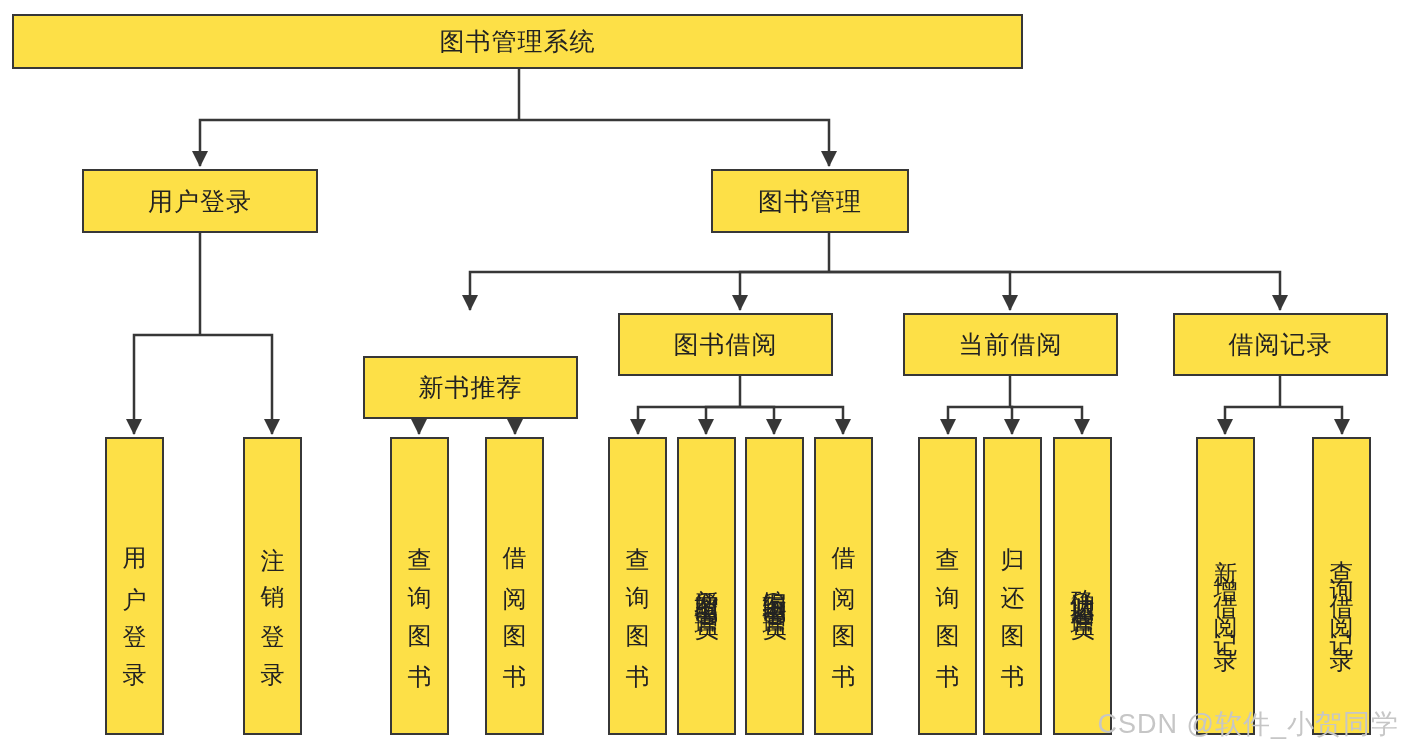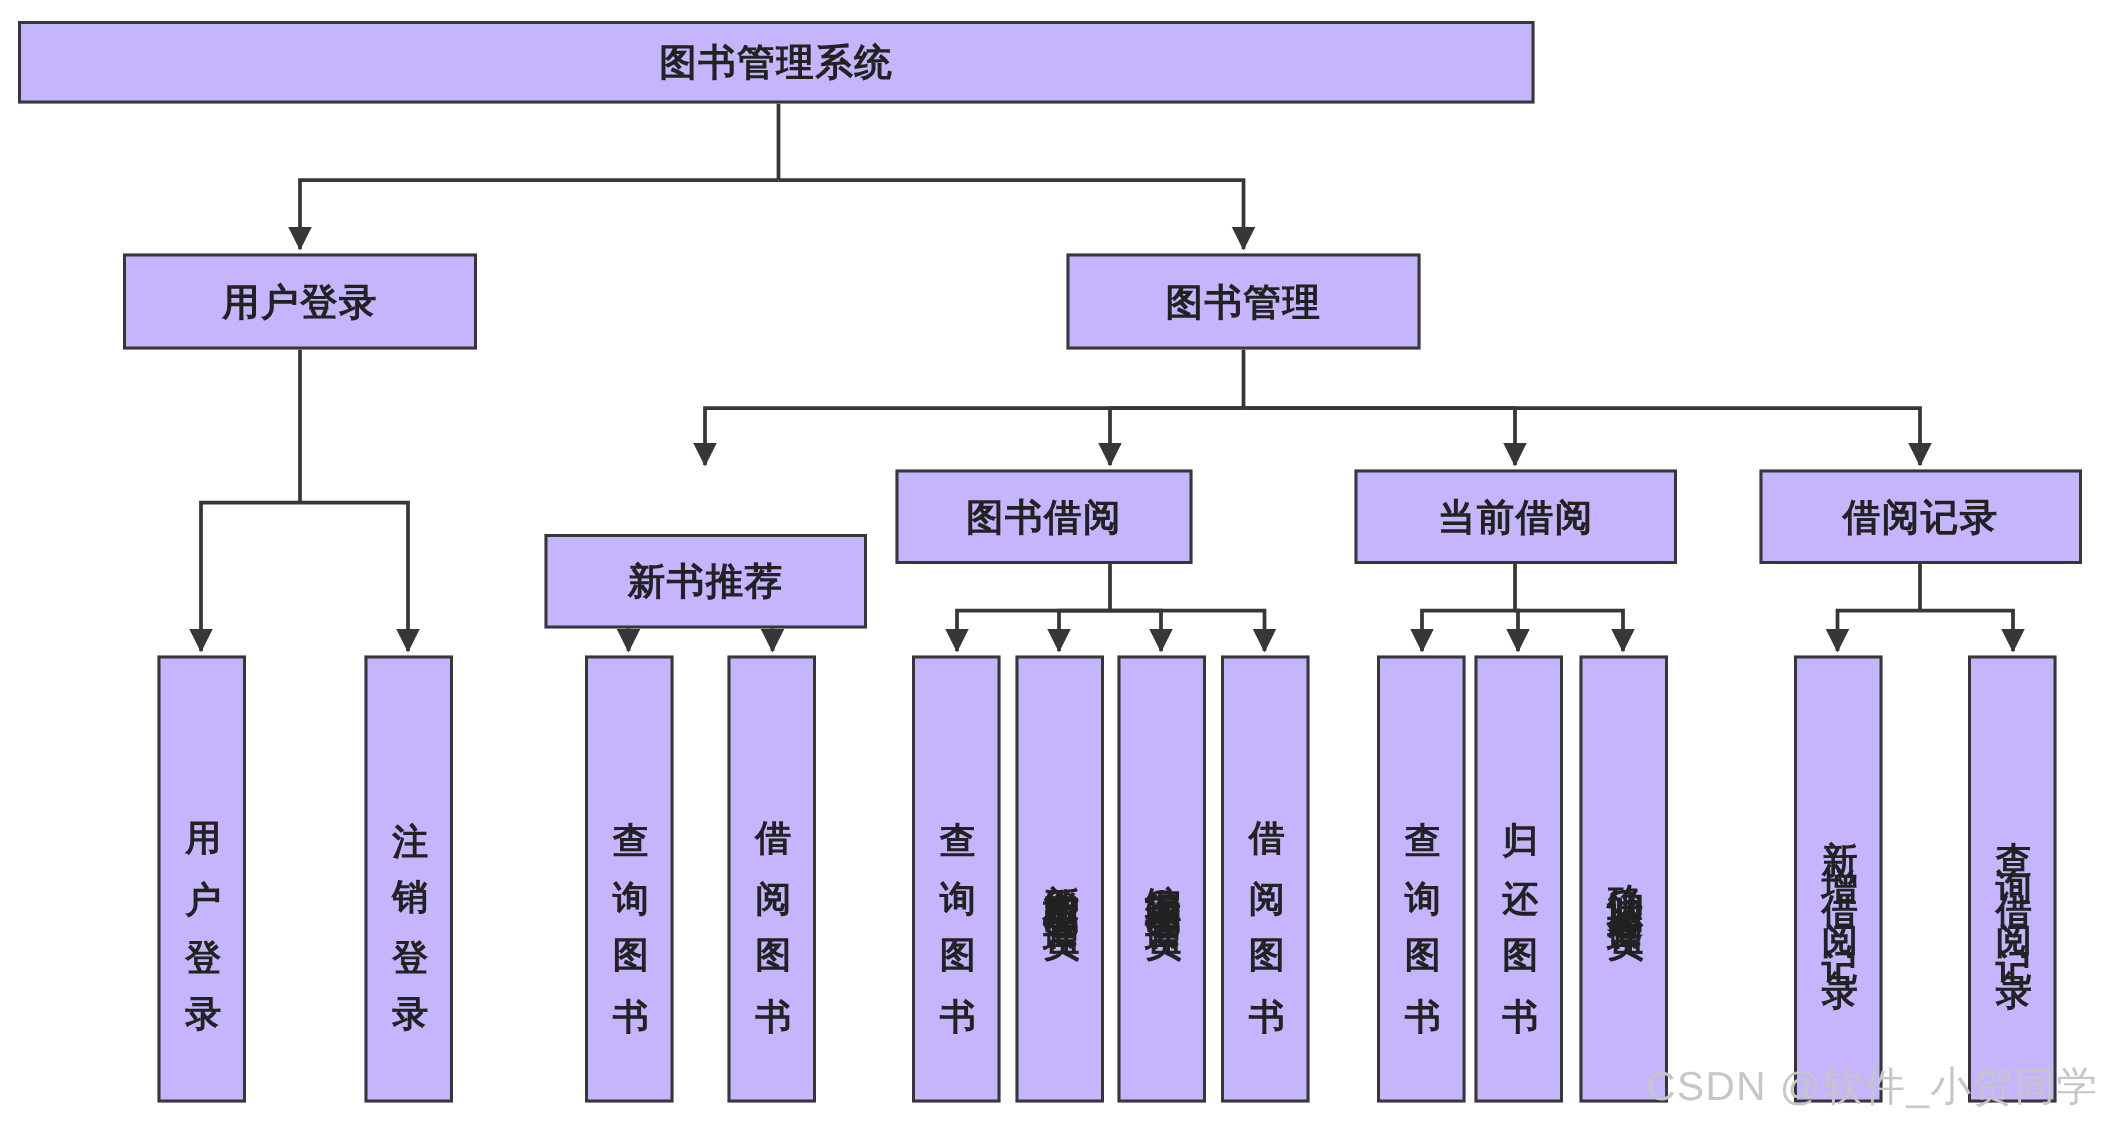--- a/index.html
+++ b/index.html
@@ -13,28 +13,27 @@
   }
   .connectors {
     position: absolute;
     left: 0; top: 0;
     width: 1405px; height: 747px;
     pointer-events: none;
   }
   .box {
     position: absolute;
     box-sizing: border-box;
-    background: #c4b5fd;
+    background: #fde047;
     border: 2.5px solid #373737;
     color: #222222;
     display: flex;
     align-items: center;
     justify-content: center;
     text-align: center;
-    font-weight: bold;
   }
   .h-label {
     font-size: 25px;
     letter-spacing: 1px;
     white-space: nowrap;
   }
   .root .h-label { font-size: 25px; }
   .leaf { border-width: 2.5px; }
   .v-label {
     writing-mode: vertical-rl;
@@ -103,28 +102,28 @@
     </g>
   </svg>
 
   <div class="box root" style="left:12px; top:14px; width:1011px; height:55px;">
     <span class="h-label">图书管理系统</span>
   </div>
 
   <div class="box" style="left:82px; top:169px; width:236px; height:64px;">
     <span class="h-label">用户登录</span>
   </div>
-  <div class="box" style="left:711px; top:169px; width:236px; height:64px;">
+  <div class="box" style="left:711px; top:169px; width:198px; height:64px;">
     <span class="h-label">图书管理</span>
   </div>
 
   <div class="box" style="left:363px; top:313px; width:215px; height:63px;margin-top:43px;">
     <span class="h-label">新书推荐</span>
   </div>
-  <div class="box" style="left:597px; top:313px; width:198px; height:63px;justify-content:center;">
+  <div class="box" style="left:618px; top:313px; width:215px; height:63px;justify-content:center;">
     <span class="h-label">图书借阅</span>
   </div>
   <div class="box" style="left:1173px; top:313px; width:215px; height:63px;">
     <span class="h-label">借阅记录</span>
   </div>
   <div class="box" style="left:903px; top:313px; width:215px; height:63px;">
     <span class="h-label">当前借阅</span>
   </div>
 
   <div class="box leaf" style="left:105px; top:437px; width:59px; height:298px;">

